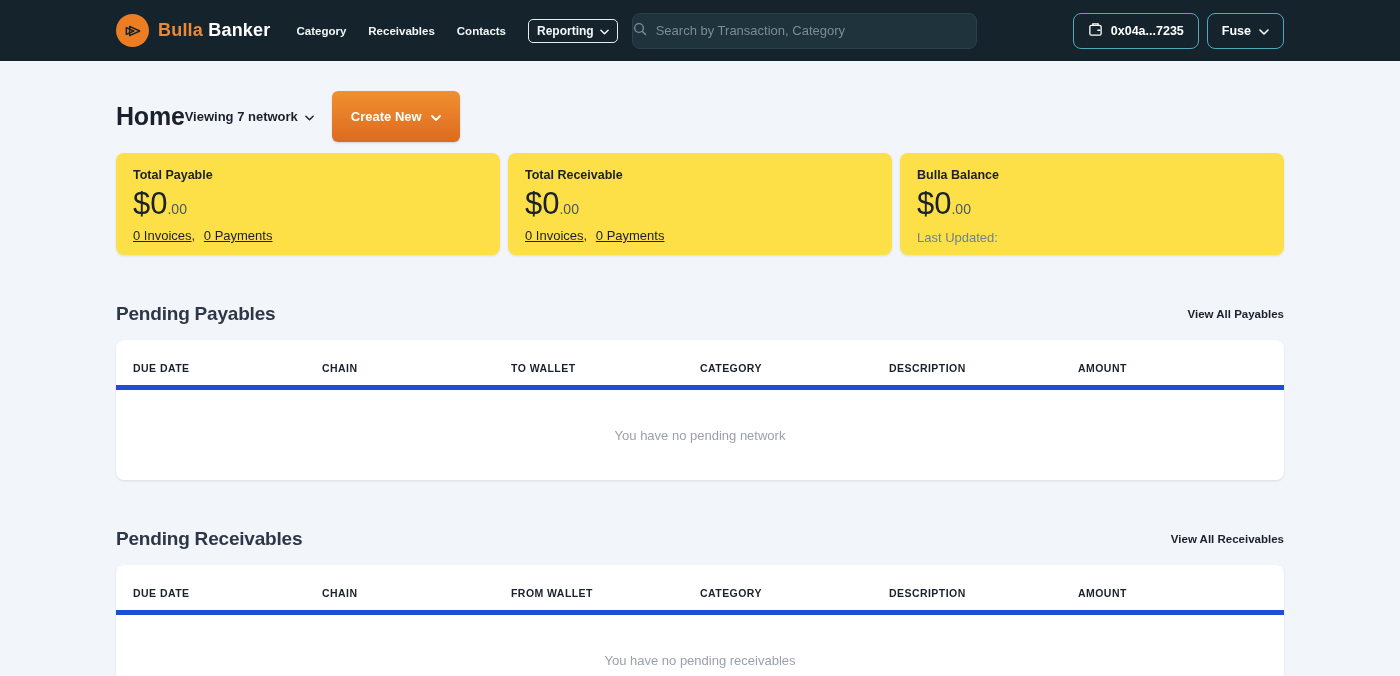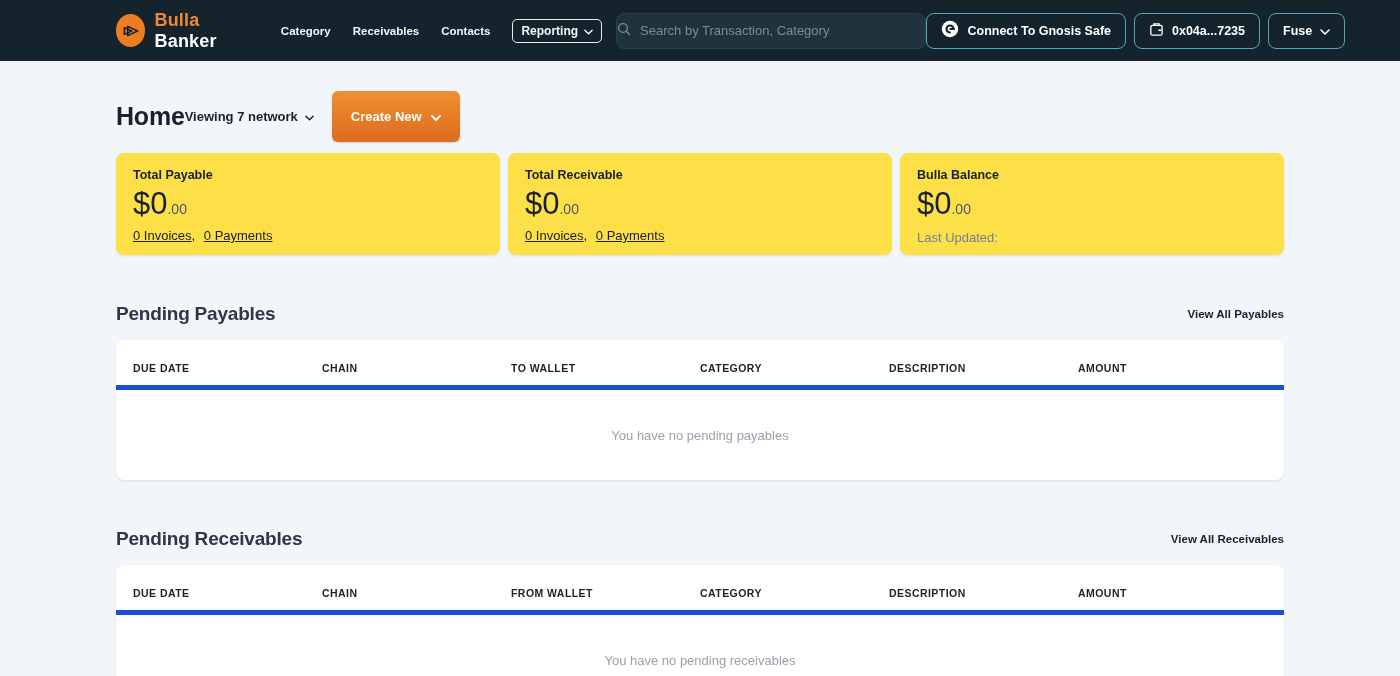--- a/index.html
+++ b/index.html
@@ -156,30 +156,20 @@
         <svg width="14" height="14" viewBox="0 0 14 14" fill="none">
           <circle cx="6" cy="6" r="4.4" stroke="#7C8B94" stroke-width="1.4"></circle>
           <path d="M9.4 9.4 L12.6 12.6" stroke="#7C8B94" stroke-width="1.4" stroke-linecap="round"></path>
         </svg>
       </span>
       <input type="text" placeholder="Search by Transaction, Category" style="">
     </div>
   </div>
 
   <div class="nav-right">
-    <button class="outline-btn">
-      <span>
-        <svg width="18" height="18" viewBox="0 0 18 18" fill="none">
-          <circle cx="9" cy="9" r="8.2" fill="#FFFFFF"></circle>
-          <path d="M12.5 9 A3.5 3.5 0 1 0 9 12.5" stroke="#15242C" stroke-width="2.2" stroke-linecap="round"></path>
-          <path d="M12.8 9 L9.4 9" stroke="#15242C" stroke-width="2.2" stroke-linecap="round"></path>
-        </svg>
-      </span>
-      <span>Connect To Gnosis Safe</span>
-    </button>
 
     <button class="outline-btn">
       <span>
         <svg width="15" height="15" viewBox="0 0 16 16" fill="none">
           <rect x="2" y="3.5" width="12" height="10.5" rx="1.6" stroke="#FFFFFF" stroke-width="1.4"></rect>
           <path d="M5.2 3.5 V2 h5.6 v1.5" stroke="#FFFFFF" stroke-width="1.4"></path>
           <path d="M10.5 8.8 h2" stroke="#FFFFFF" stroke-width="1.4" stroke-linecap="round"></path>
         </svg>
       </span>
       <span>0x04a...7235</span>
@@ -254,21 +244,21 @@
     </div>
     <div class="table-card">
       <div class="table-head">
         <span class="col-header">DUE DATE</span>
         <span class="col-header">CHAIN</span>
         <span class="col-header">TO WALLET</span>
         <span class="col-header">CATEGORY</span>
         <span class="col-header">DESCRIPTION</span>
         <span class="col-header">AMOUNT</span>
       </div>
-      <div class="table-empty">You have no pending payables</div>
+      <div class="table-empty">You have no pending network</div>
     </div>
   </section>
 
   <section>
     <div class="section-header">
       <h2 class="section-title">Pending Receivables</h2>
       <a class="view-all">View All Receivables</a>
     </div>
     <div class="table-card">
       <div class="table-head">

